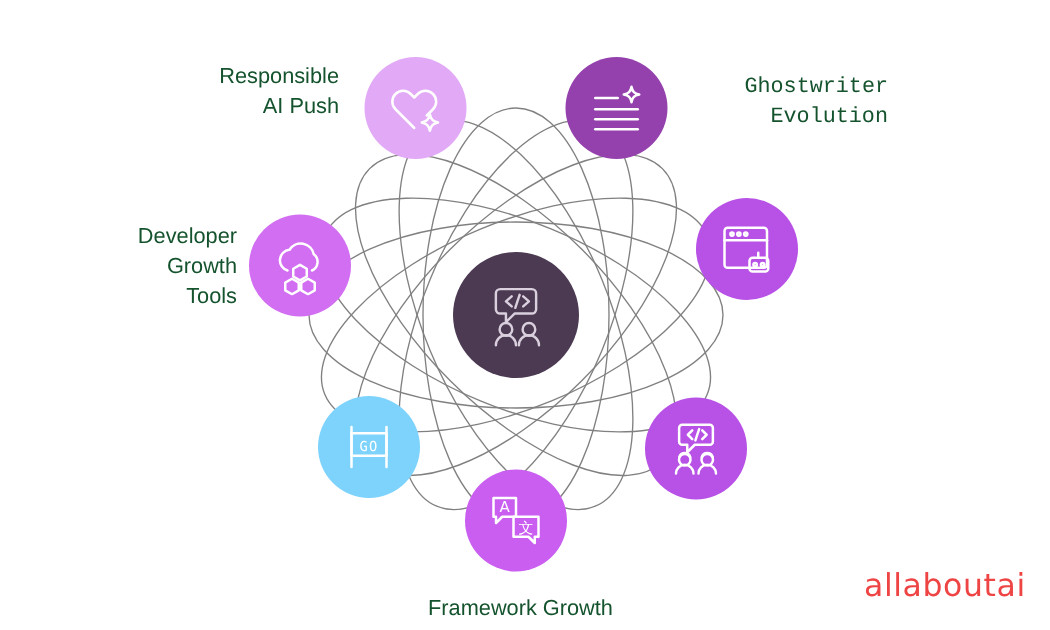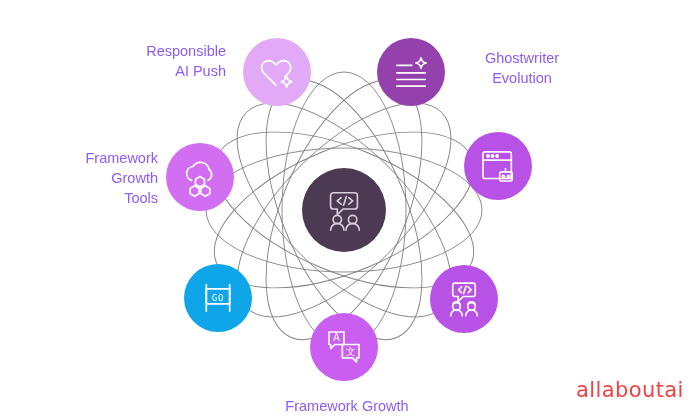--- a/index.html
+++ b/index.html
@@ -56,27 +56,27 @@
     display: flex;
     align-items: center;
     justify-content: center;
   }
   .node-icon {
     display: block;
   }
   
   .label {
     position: absolute;
-    color: #8b5cf6;
+    color: #14532d;
     font-size: 14.5px;
     line-height: 1.38;
     white-space: pre-line;
   }
   .label.right-align { text-align: right; }
-  .label.left-align  { text-align: center; }
+  .label.left-align  { text-align: right; font-family: Liberation Mono, monospace; }
   .label.center-align{ text-align: center; }
   
   .logo {
     position: absolute;
     left: 576px;
     top: 378px;
     font-family: "DejaVu Sans", sans-serif;
     font-size: 21px;
     letter-spacing: 0.4px;
     color: #ef4444;
@@ -145,41 +145,41 @@
   <div class="node" style="left:166px; top:143px; width:68px; height:68px; background:#d26ef2;">
     <svg class="node-icon" width="40" height="40" viewBox="0 0 48 48" xmlns="http://www.w3.org/2000/svg">
       <g fill="none" stroke="#ffffff" stroke-width="2" stroke-linecap="round" stroke-linejoin="round">
         <path d="M14 28 a8.5 8.5 0 0 1 1.6 -16.6 a10.6 10.6 0 0 1 19.4 3.6 a7.6 7.6 0 0 1 -1.4 13"></path>
         <path d="M24 23.5 l5.4 3.1 v6.2 L24 35.9 l-5.4 -3.1 v-6.2 z"></path>
         <path d="M17.6 34.6 l5.4 3.1 v6.2 l-5.4 3.1 l-5.4 -3.1 v-6.2 z"></path>
         <path d="M30.4 34.6 l5.4 3.1 v6.2 l-5.4 3.1 l-5.4 -3.1 v-6.2 z"></path>
       </g>
     </svg>
   </div>
-  <div class="label right-align" style="left:46px; top:148px; width:112px;">Framework
+  <div class="label right-align" style="left:46px; top:148px; width:112px;">Developer
 Growth
 Tools</div>
 
   <div class="node" style="left:464px; top:132px; width:68px; height:68px; background:#b851e6;">
     <svg class="node-icon" width="40" height="40" viewBox="0 0 48 48" xmlns="http://www.w3.org/2000/svg">
       <g fill="none" stroke="#ffffff" stroke-width="2" stroke-linecap="round" stroke-linejoin="round">
         <rect x="6" y="7" width="34" height="32" rx="2.5"></rect>
         <line x1="6" y1="17" x2="40" y2="17"></line>
         <circle cx="12" cy="12" r="1.3"></circle>
         <circle cx="17.5" cy="12" r="1.3"></circle>
         <circle cx="23" cy="12" r="1.3"></circle>
         <line x1="33" y1="27" x2="33" y2="31"></line>
         <rect x="26" y="31" width="15" height="11" rx="2.5"></rect>
         <circle cx="30.5" cy="36.5" r="1.4"></circle>
         <circle cx="36.5" cy="36.5" r="1.4"></circle>
       </g>
     </svg>
   </div>
 
-  <div class="node" style="left:184px; top:264px; width:68px; height:68px; background:#0ea5e9;">
+  <div class="node" style="left:212px; top:264px; width:68px; height:68px; background:#7dd3fc;">
     <svg class="node-icon" width="40" height="40" viewBox="0 0 48 48" xmlns="http://www.w3.org/2000/svg">
       <g fill="none" stroke="#ffffff" stroke-width="2" stroke-linecap="round" stroke-linejoin="round">
         <rect x="10" y="13" width="28" height="18"></rect>
         <line x1="10" y1="8" x2="10" y2="40"></line>
         <line x1="38" y1="8" x2="38" y2="40"></line>
       </g>
       <text x="24" y="27.5" text-anchor="middle" fill="#ffffff" font-family="DejaVu Sans Mono, monospace" font-size="11" letter-spacing="1">GO</text>
     </svg>
   </div>
 

